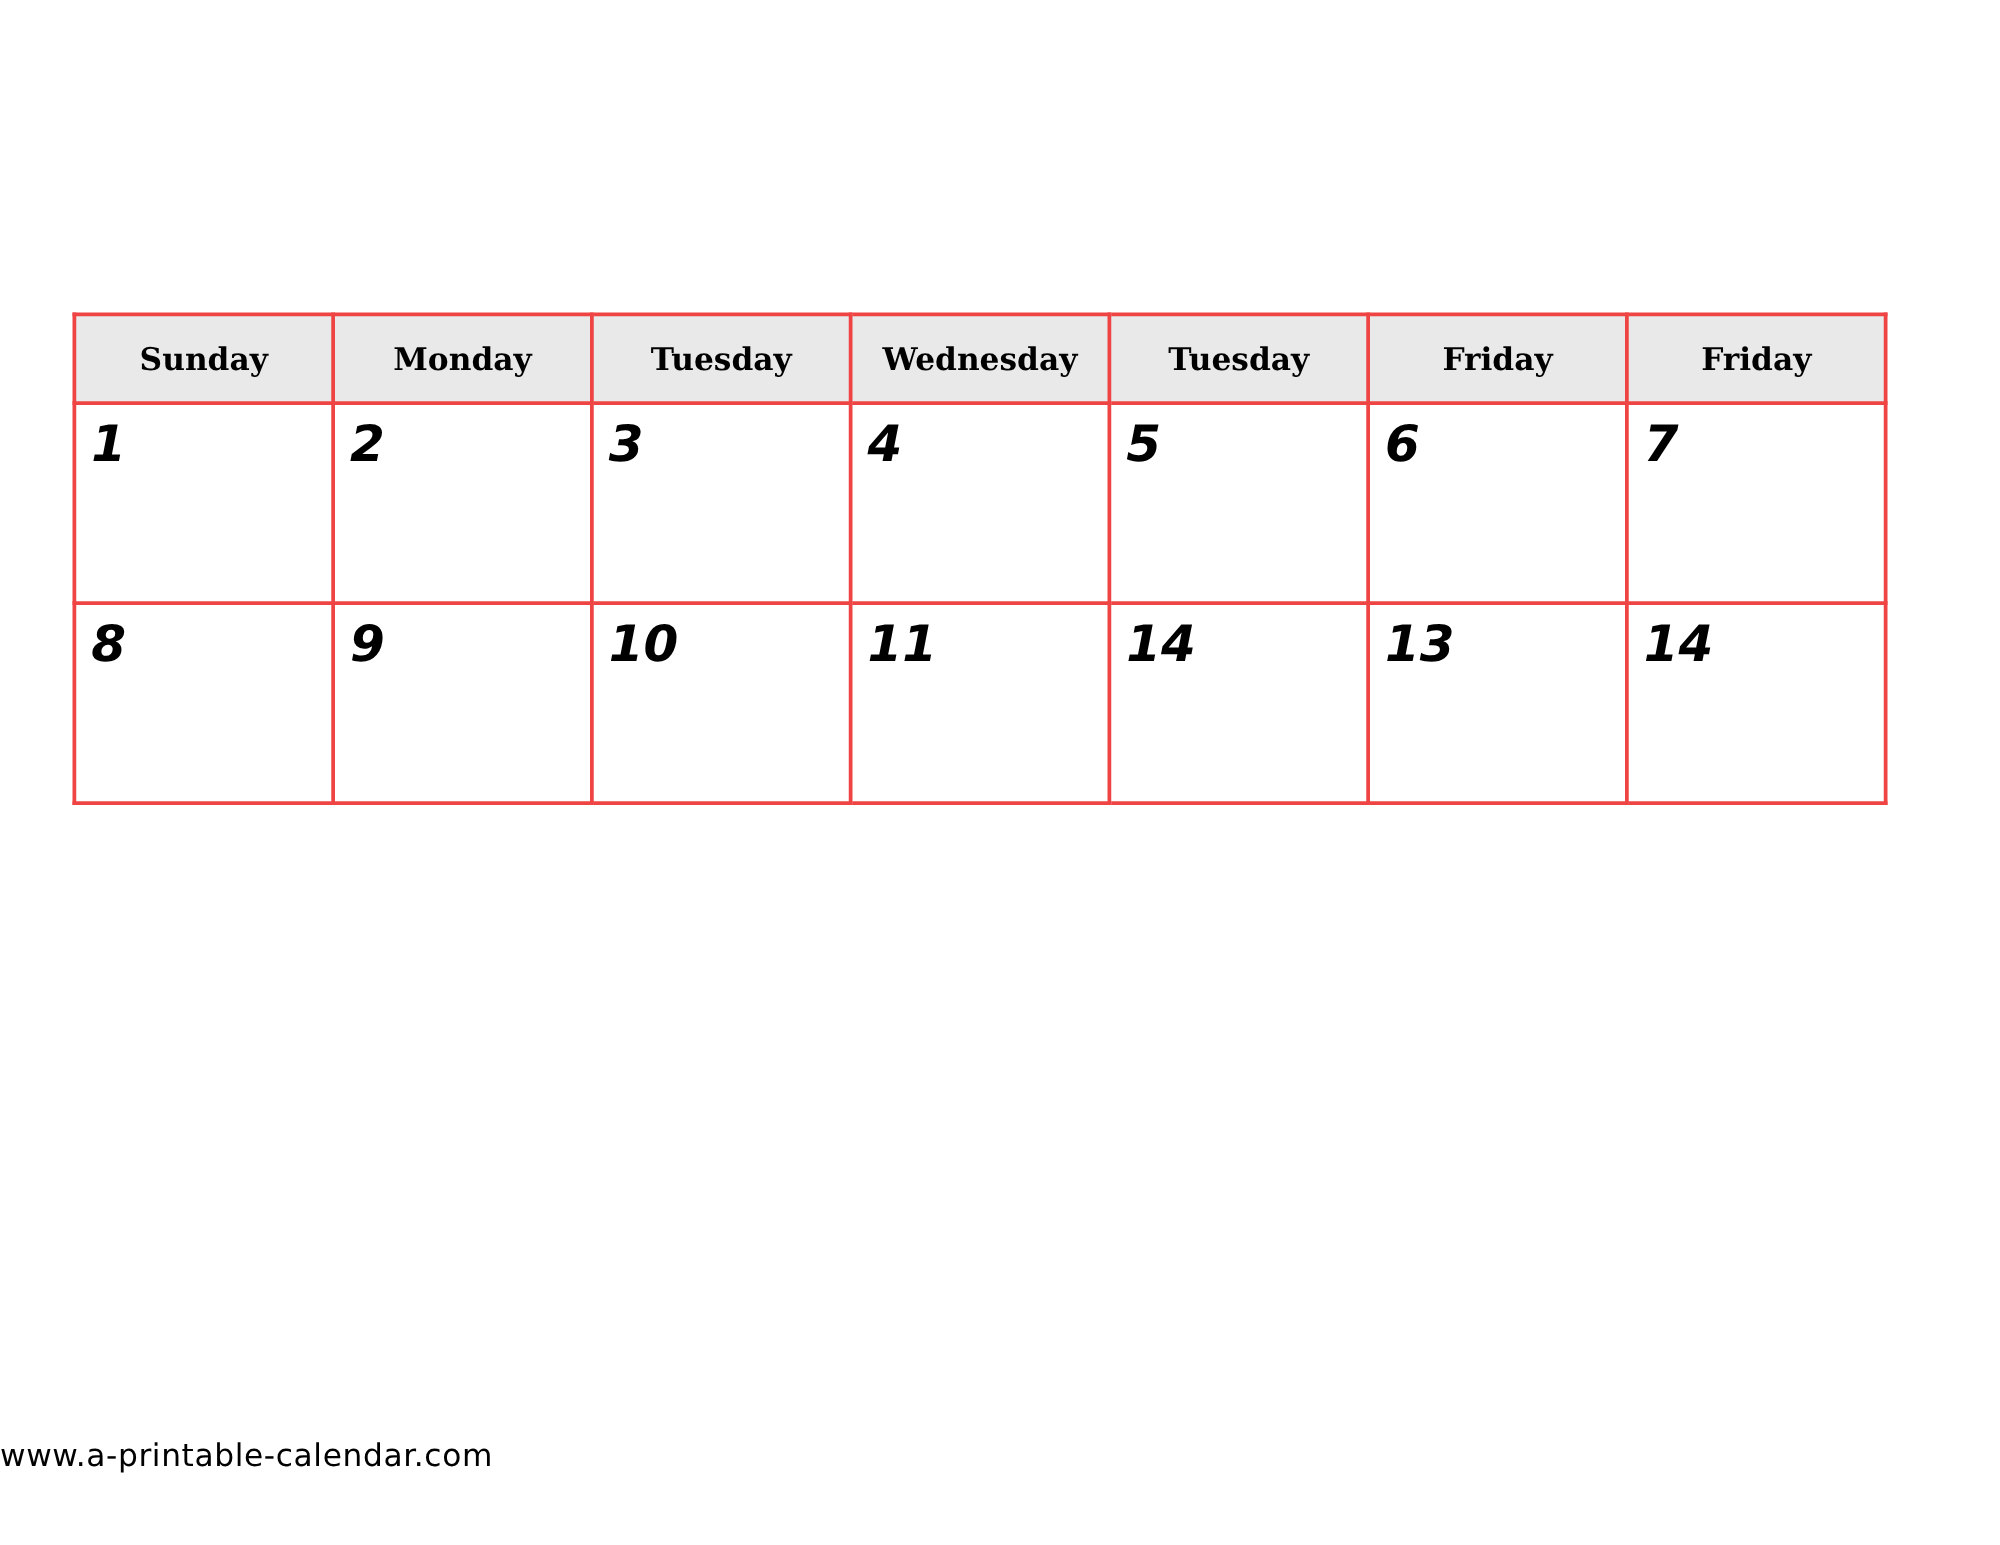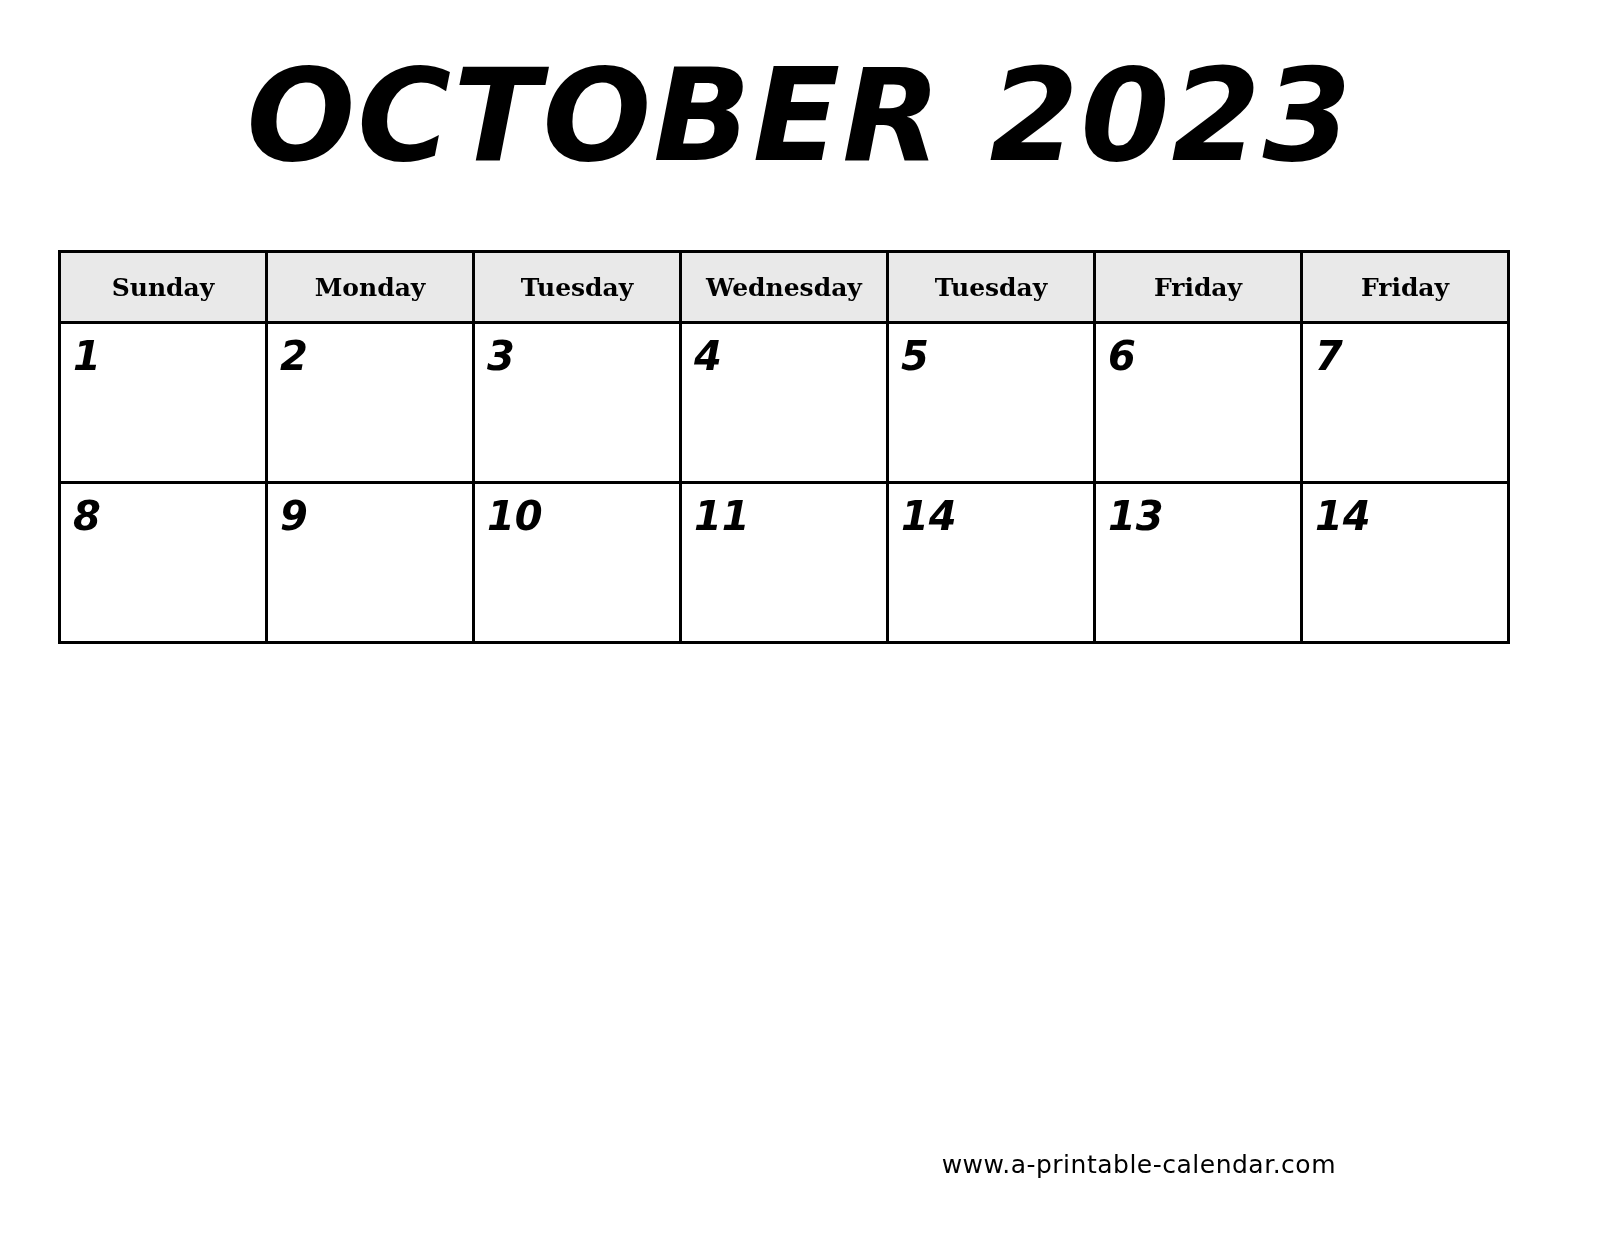--- a/index.html
+++ b/index.html
@@ -36,21 +36,21 @@
   }
   .calendar {
     position: absolute;
     left: 58px;
     top: 250px;
     width: 1452px;
     border-collapse: collapse;
     table-layout: fixed;
   }
   .calendar th, .calendar td {
-    border: 3px solid #000000;
+    border: 3px solid #ef4444;
     padding: 0;
     margin: 0;
   }
   .calendar th {
     background: #e9e9e9;
     height: 68px;
     font-family: "DejaVu Serif", serif;
     font-weight: 700;
     font-size: 25px;
     color: #000000;
@@ -70,33 +70,32 @@
     font-size: 40px;
     color: #000000;
     line-height: 1;
     padding: 12px 0 0 12px;
   }
   .footer {
     position: absolute;
     left: 0;
     top: 1150px;
     width: 1336px;
-    text-align: right;
+    text-align: left;
     font-family: "DejaVu Sans", sans-serif;
     font-size: 25px;
     color: #000000;
     letter-spacing: 0.5px;
   }
 </style>
 </head>
 <body>
 
 <div class="page">
 
-  <div class="title">OCTOBER 2023</div>
 
   <table class="calendar">
     <thead>
       <tr>
         <th>Sunday</th>
         <th>Monday</th>
         <th>Tuesday</th>
         <th>Wednesday</th>
         <th>Tuesday</th>
         <th>Friday</th>

